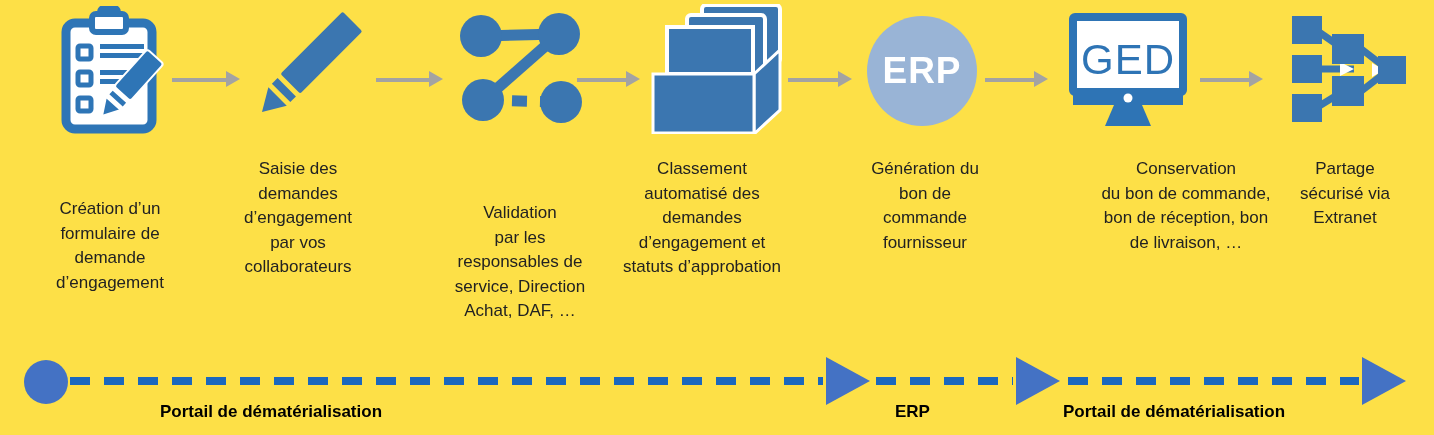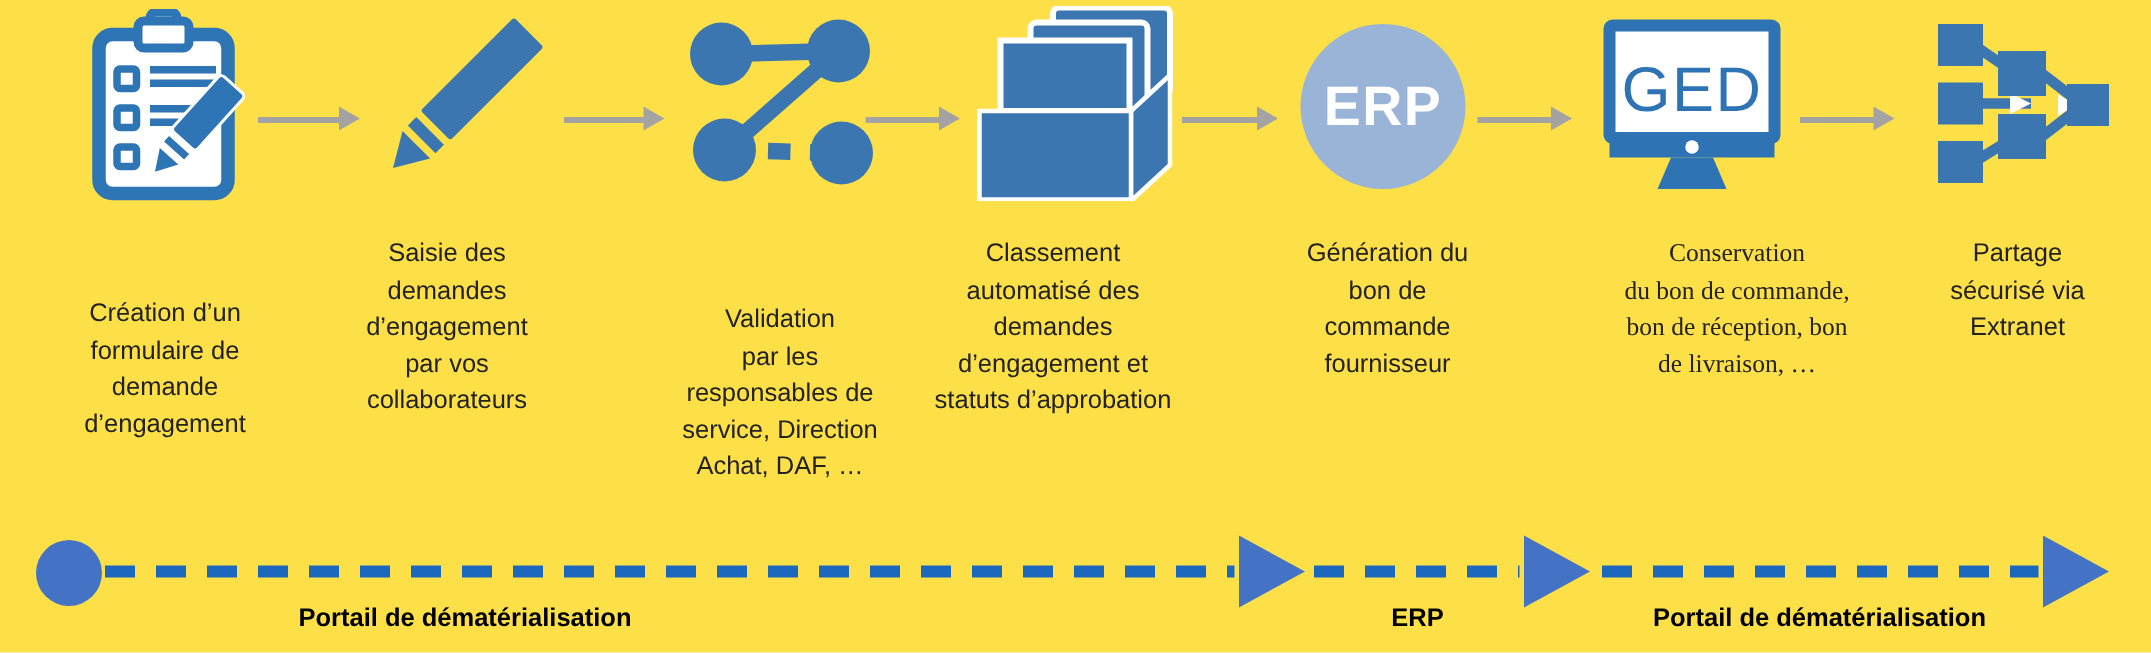--- a/index.html
+++ b/index.html
@@ -23,21 +23,21 @@
     position:absolute;left:867px;top:16px;width:110px;height:110px;border-radius:50%;
     background:#99b4d6;display:flex;align-items:center;justify-content:center;
     color:#fff;font-weight:bold;font-size:37px;letter-spacing:1px;
   }
   
   .tl-dash{position:absolute;top:377px;height:8px;
     background-image:repeating-linear-gradient(90deg,#1b68be 0 20px,transparent 20px 34px);}
   .tl-circle{position:absolute;left:24px;top:360px;width:44px;height:44px;border-radius:50%;background:#4472c4;}
   .tl-tri{position:absolute;top:357px;width:0;height:0;
     border-left:44px solid #4472c4;border-top:24px solid transparent;border-bottom:24px solid transparent;}
-  .tl-label{position:absolute;top:402px;text-align:center;font-weight:bold;font-size:17px;color:#000;}
+  .tl-label{position:absolute;top:402px;text-align:left;font-weight:bold;font-size:17px;color:#000;}
 </style>
 </head>
 <body>
 
 <div id="canvas">
 
   <svg class="abs" style="left:52px;top:6px;" width="122" height="130" viewBox="0 0 122 130">
     <rect x="48" y="2" width="18" height="16" rx="4" fill="#fff" stroke="#2e75b6" stroke-width="6"></rect>
     <rect x="14" y="17" width="86" height="106" rx="9" fill="#fff" stroke="#2e75b6" stroke-width="9"></rect>
     <rect x="40" y="8" width="34" height="18" rx="4" fill="#fff" stroke="#2e75b6" stroke-width="6"></rect>
@@ -150,21 +150,21 @@
 Achat, DAF, …</div>
   <div class="step-label" style="left:592px;width:220px;">Classement
 automatisé des
 demandes
 d’engagement et
 statuts d’approbation</div>
   <div class="step-label" style="left:830px;width:190px;">Génération du
 bon de
 commande
 fournisseur</div>
-  <div class="step-label" style="left:1043px;width:230px;font-family:Liberation Serif, serif;">Conservation
+  <div class="step-label" style="left:1071px;width:230px;">Conservation
 du bon de commande,
 bon de réception, bon
 de livraison, …</div>
   <div class="step-label" style="left:1250px;width:190px;">Partage
 sécurisé via
 Extranet</div>
 
   <div class="tl-circle"></div>
 
   <div class="tl-dash" style="left:70px;width:753px;"></div>

